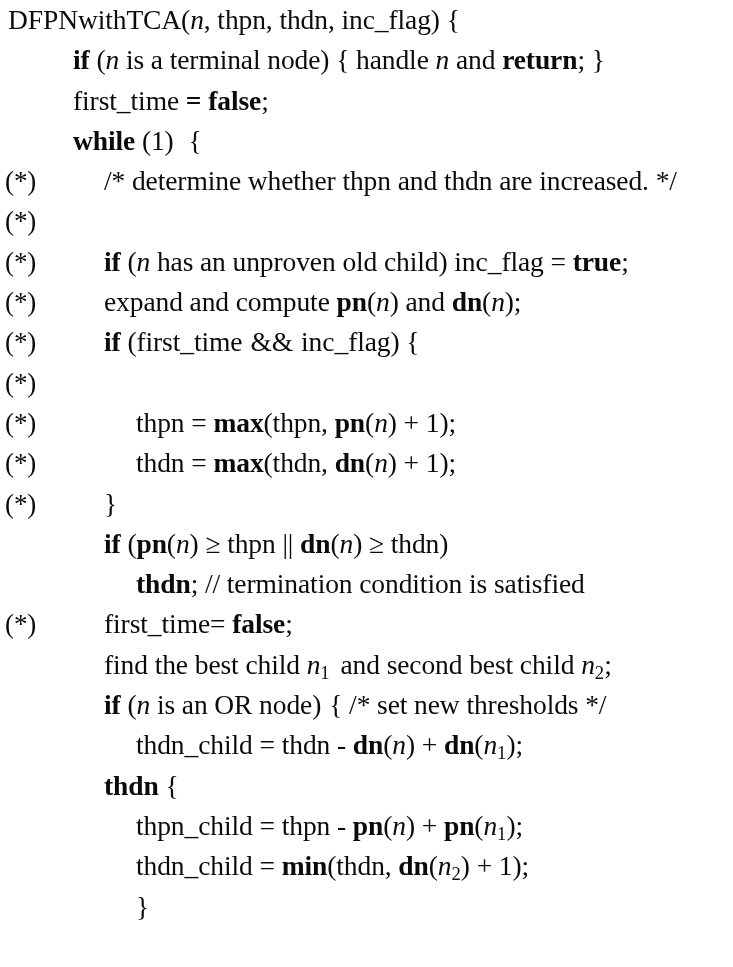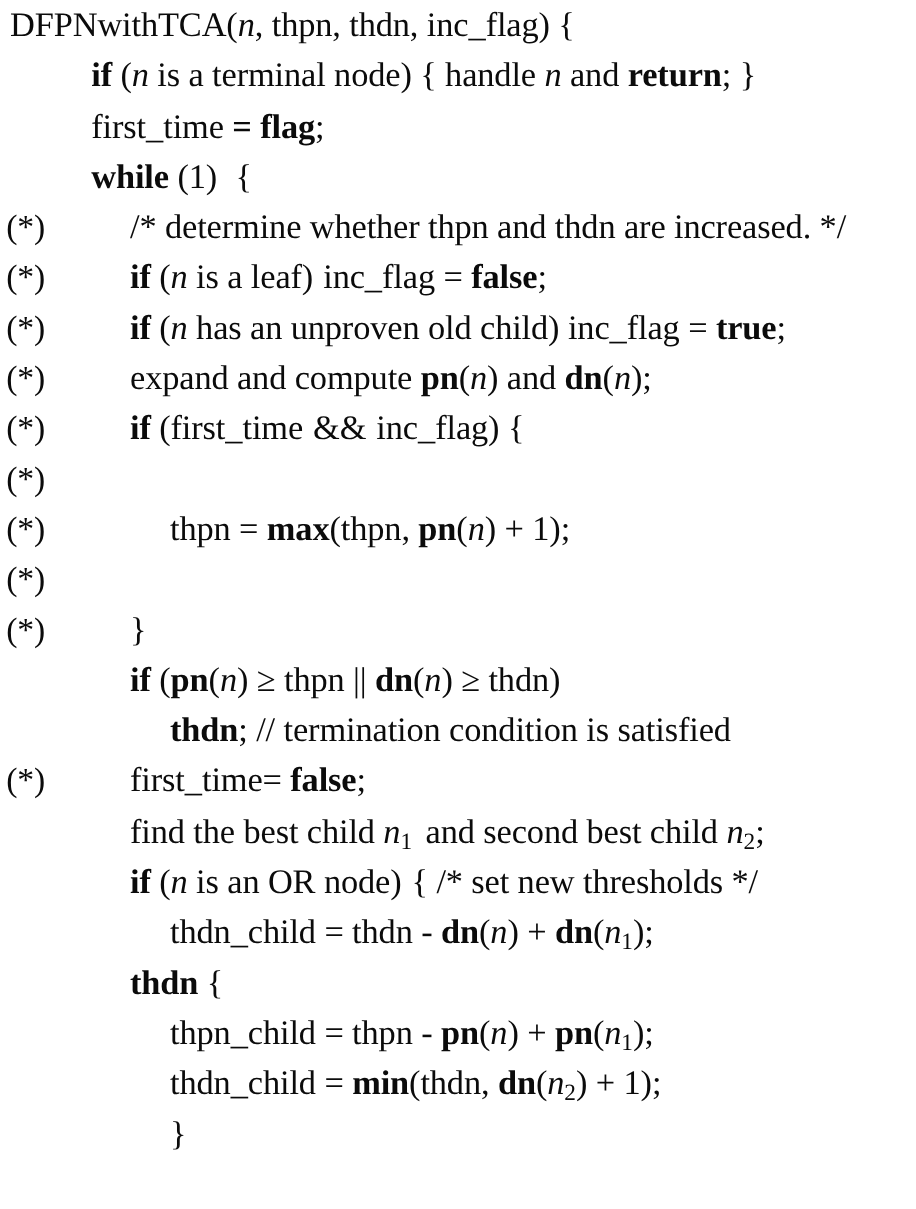--- a/index.html
+++ b/index.html
@@ -77,36 +77,35 @@
     <span class="code i0">DFPNwithTCA(<span class="var">n</span>, thpn, thdn, inc<span class="sp">_</span>flag) {</span>
   </div>
 
   <div class="line">
     <span class="marker"></span>
     <span class="code i2"><b>if</b> (<span class="var">n</span> is a terminal node) { handle <span class="var">n</span> and <b>return</b>; }</span>
   </div>
 
   <div class="line">
     <span class="marker"></span>
-    <span class="code i2">first<span class="sp">_</span>time <b>= flag</b>;</span>
+    <span class="code i2">first<span class="sp">_</span>time <b>= false</b>;</span>
   </div>
 
   <div class="line">
     <span class="marker"></span>
     <span class="code i2"><b>while</b> (1)<span class="med"></span> {</span>
   </div>
 
   <div class="line">
     <span class="marker">(*)</span>
     <span class="code i3">/* determine whether thpn and thdn are increased. */</span>
   </div>
 
   <div class="line">
     <span class="marker">(*)</span>
-    <span class="code i3"><b>if</b> (<span class="var">n</span> is a leaf)<span class="med"></span>inc<span class="sp">_</span>flag = <b>false</b>;</span>
   </div>
 
   <div class="line">
     <span class="marker">(*)</span>
     <span class="code i3"><b>if</b> (<span class="var">n</span> has an unproven old child) inc<span class="sp">_</span>flag = <b>true</b>;</span>
   </div>
 
   <div class="line">
     <span class="marker">(*)</span>
     <span class="code i3">expand and compute <b>pn</b><span class="paren">(</span><span class="var">n</span><span class="paren">)</span> and <b>dn</b><span class="paren">(</span><span class="var">n</span><span class="paren">)</span>;</span>
@@ -121,20 +120,21 @@
     <span class="marker">(*)</span>
   </div>
 
   <div class="line">
     <span class="marker">(*)</span>
     <span class="code i4">thpn = <b>max</b>(thpn, <b>pn</b><span class="paren">(</span><span class="var">n</span><span class="paren">)</span> + 1);</span>
   </div>
 
   <div class="line">
     <span class="marker">(*)</span>
+    <span class="code i4">thdn = <b>max</b>(thdn, <b>dn</b><span class="paren">(</span><span class="var">n</span><span class="paren">)</span> + 1);</span>
   </div>
 
   <div class="line">
     <span class="marker">(*)</span>
     <span class="code i3">}</span>
   </div>
 
   <div class="line">
     <span class="marker"></span>
     <span class="code i3"><b>if</b> (<b>pn</b><span class="paren">(</span><span class="var">n</span><span class="paren">)</span> ≥ thpn || <b>dn</b><span class="paren">(</span><span class="var">n</span><span class="paren">)</span> ≥ thdn)</span>

